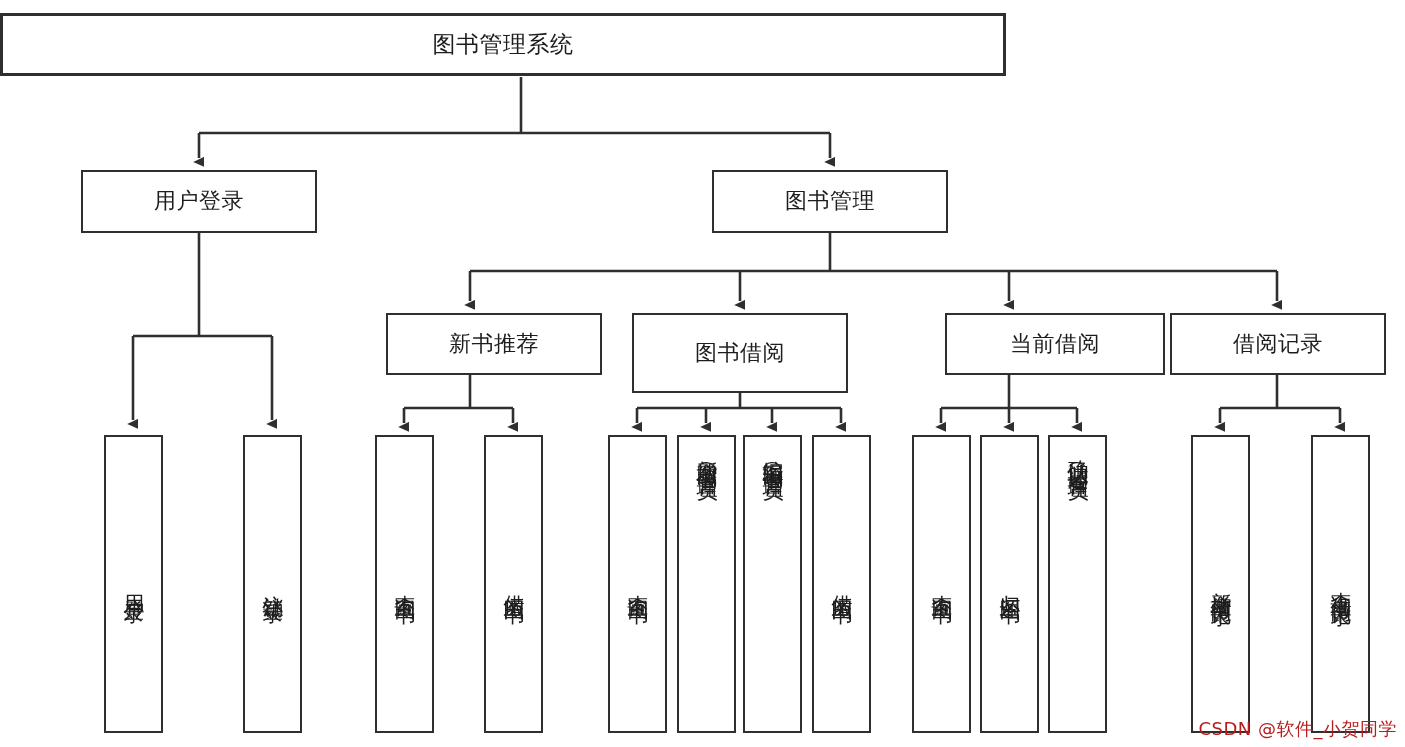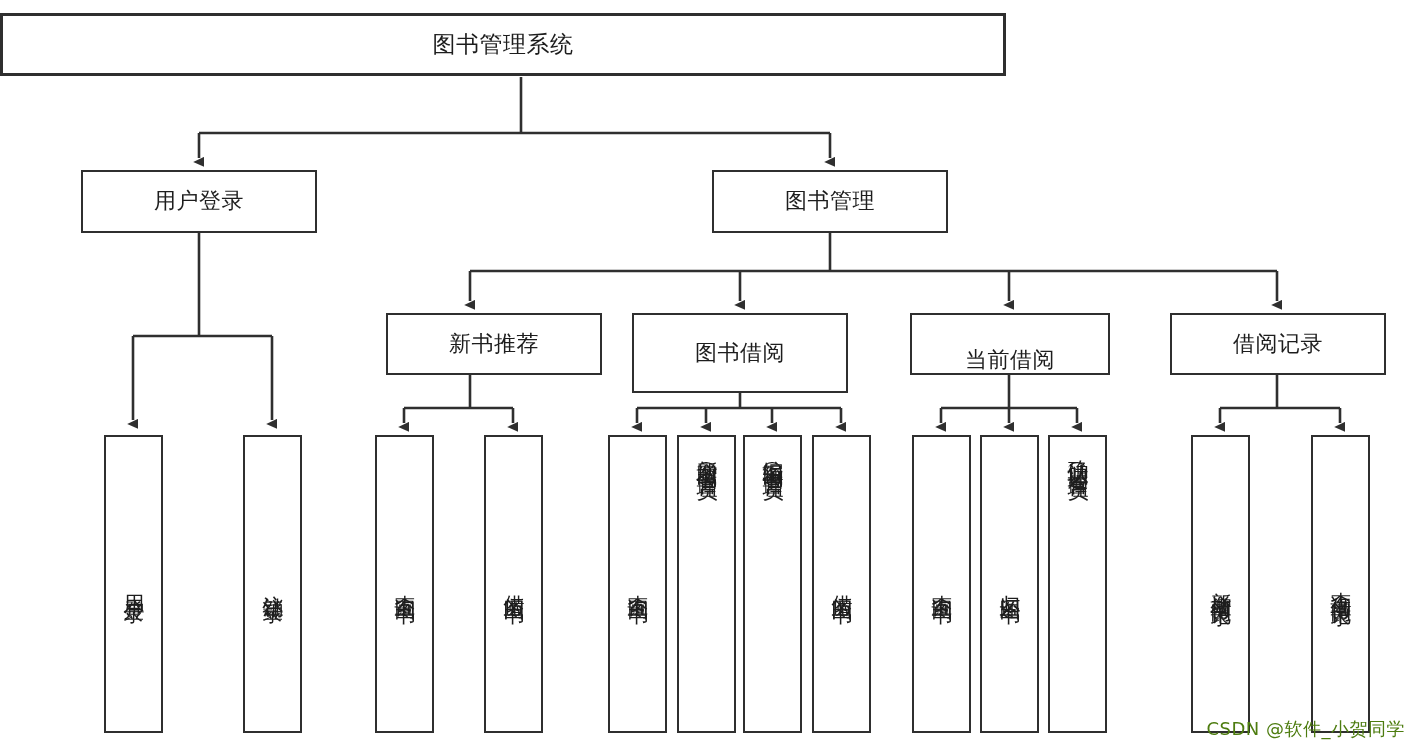--- a/index.html
+++ b/index.html
@@ -54,23 +54,23 @@
     letter-spacing: 3px;
     line-height: 1;
     white-space: nowrap;
   }
   .node.vert.centerv {
     align-items: center;
     padding-top: 0;
   }
   #watermark {
     position: absolute;
-    right: 0;
+    right: 8px;
     bottom: 6px;
-    color: #4d7c0f;
+    color: #b91c1c;
     font-size: 18px;
     letter-spacing: 0.5px;
     z-index: 9;
     white-space: nowrap;
     text-align: right;
   }
 </style>
 </head>
 <body>
 
@@ -136,21 +136,21 @@
   <div class="node" style="left:712px; top:170px; width:236px; height:63px;">
     <span class="lbl">图书管理</span>
   </div>
 
   <div class="node" style="left:362px; top:313px; width:216px; height:62px;margin-left:24px;">
     <span class="lbl">新书推荐</span>
   </div>
   <div class="node" style="left:632px; top:313px; width:216px; height:80px;">
     <span class="lbl">图书借阅</span>
   </div>
-  <div class="node" style="left:910px; top:313px; width:200px; height:62px;align-items:flex-end;">
+  <div class="node" style="left:945px; top:313px; width:220px; height:62px;">
     <span class="lbl">当前借阅</span>
   </div>
   <div class="node" style="left:1170px; top:313px; width:216px; height:62px;">
     <span class="lbl">借阅记录</span>
   </div>
 
   <div class="node vert centerv" style="left:104px; top:435px; width:59px; height:298px;">
     <span class="lbl">用户登录</span>
   </div>
   <div class="node vert centerv" style="left:243px; top:435px; width:59px; height:298px;">

